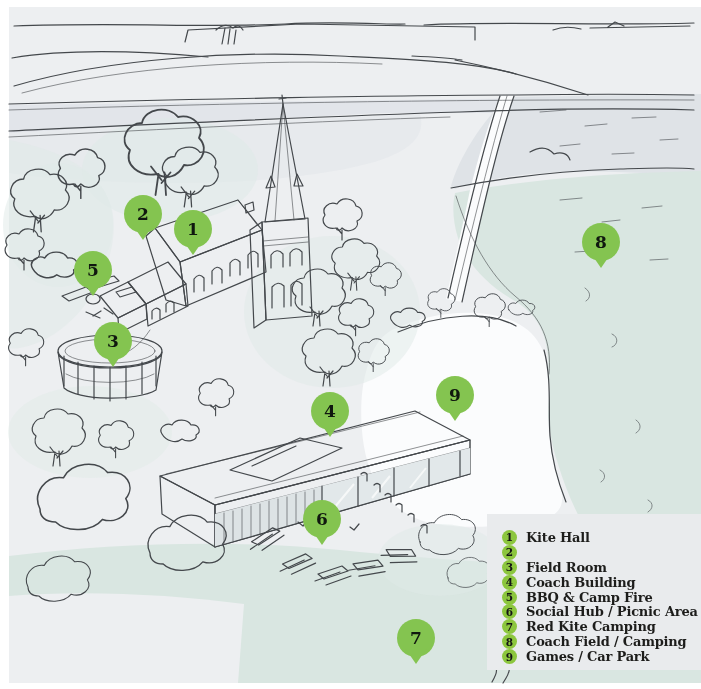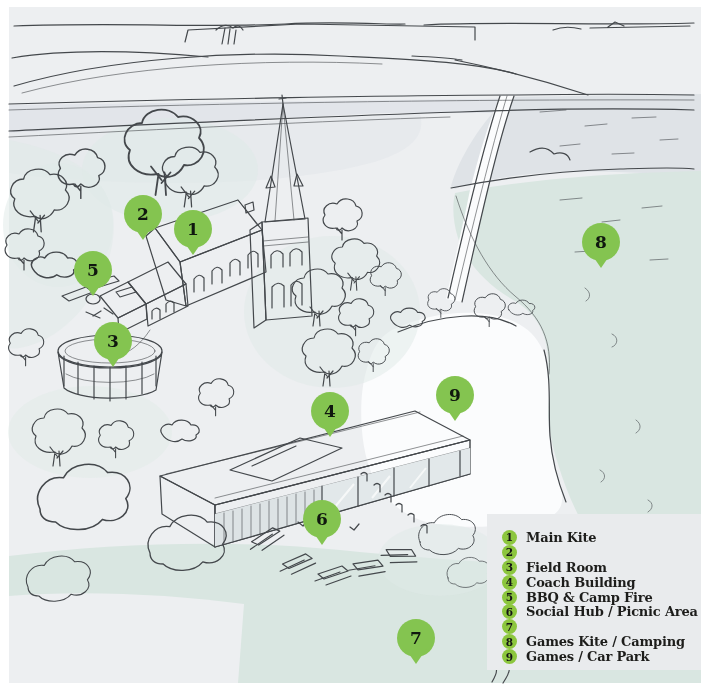--- a/index.html
+++ b/index.html
@@ -246,21 +246,21 @@
   <div class="pin" style="left:582px;top:223px">
     <span class="pin-num">8</span>
     </div>
   <div class="pin" style="left:436px;top:376px">
     <span class="pin-num">9</span>
     </div>
 
   <div class="legend">
     <div class="legend-row">
       <span class="legend-num">1</span>
-      <span class="legend-label">Main Kite</span>
+      <span class="legend-label">Kite Hall</span>
       </div>
     <div class="legend-row">
       <span class="legend-num">2</span>
       </div>
     <div class="legend-row">
       <span class="legend-num">3</span>
       <span class="legend-label">Field Room</span>
       </div>
     <div class="legend-row">
       <span class="legend-num">4</span>
@@ -269,24 +269,25 @@
     <div class="legend-row">
       <span class="legend-num">5</span>
       <span class="legend-label">BBQ &amp; Camp Fire</span>
       </div>
     <div class="legend-row">
       <span class="legend-num">6</span>
       <span class="legend-label">Social Hub / Picnic Area</span>
       </div>
     <div class="legend-row">
       <span class="legend-num">7</span>
+      <span class="legend-label">Red Kite Camping</span>
       </div>
     <div class="legend-row">
       <span class="legend-num">8</span>
-      <span class="legend-label">Games Kite / Camping</span>
+      <span class="legend-label">Coach Field / Camping</span>
       </div>
     <div class="legend-row">
       <span class="legend-num">9</span>
       <span class="legend-label">Games / Car Park</span>
       </div>
   </div>
 
 </div>
 
 </body></html>

